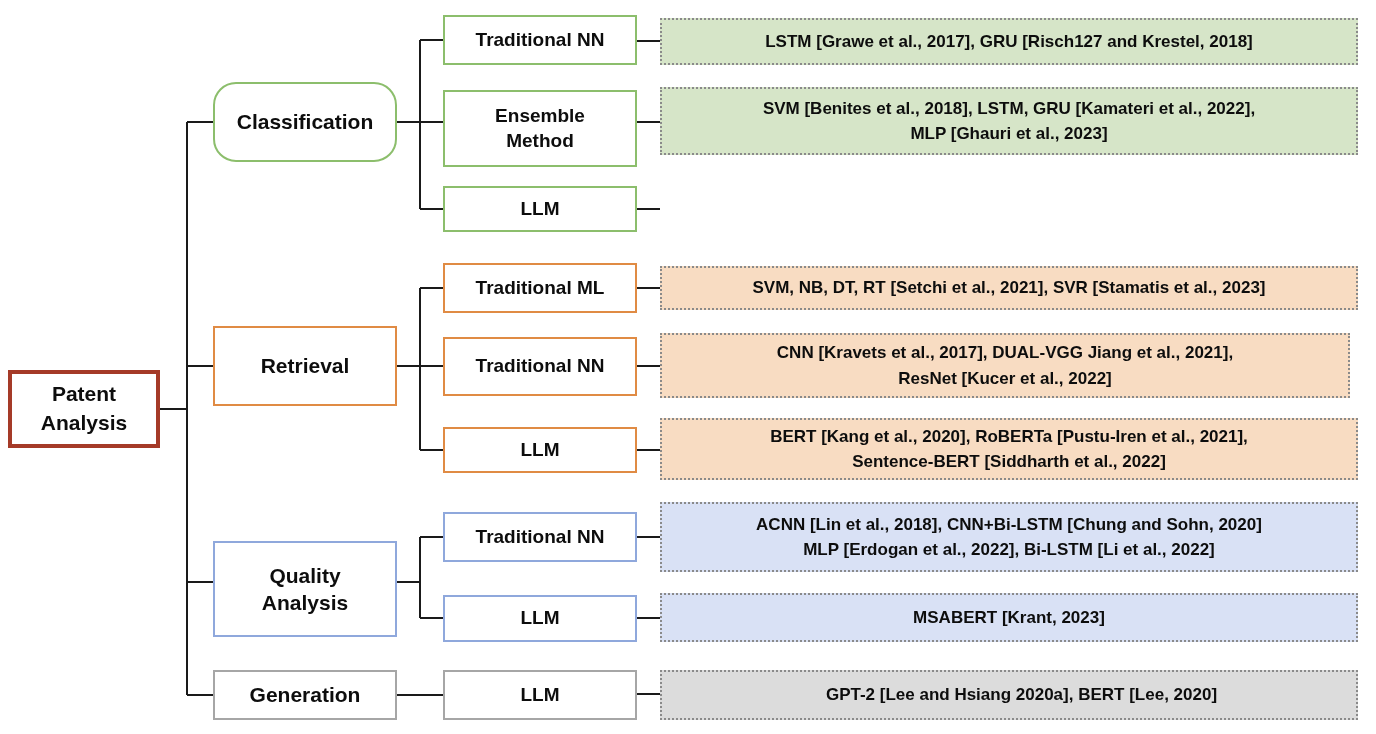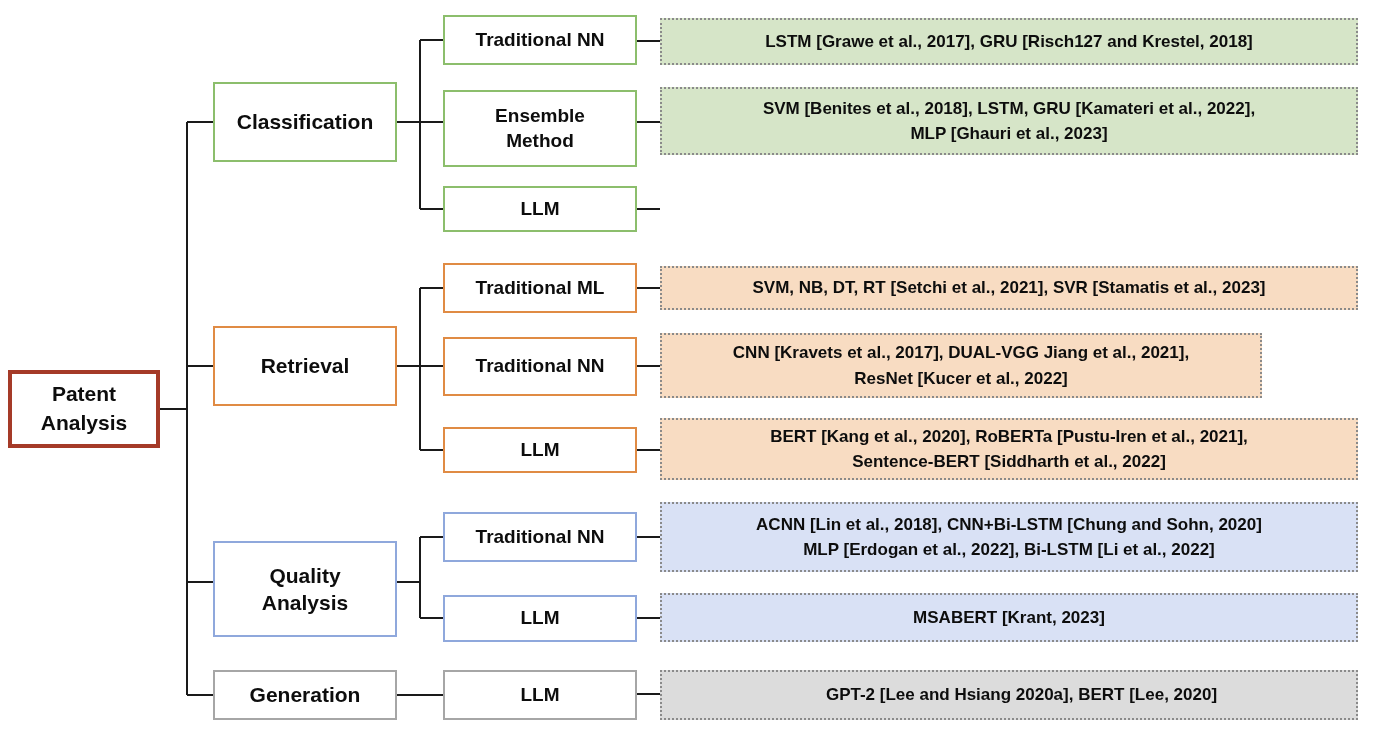--- a/index.html
+++ b/index.html
@@ -62,21 +62,21 @@
       <path d="M637 450 H660"></path>
       <path d="M637 537 H660"></path>
       <path d="M637 618 H660"></path>
       <path d="M637 694 H660"></path>
     </g>
   </svg>
 
   <div class="node root" style="left:8px;top:370px;width:152px;height:78px;">Patent
 Analysis</div>
 
-  <div class="node cat b-green" style="left:213px;top:82px;width:184px;height:80px;">Classification</div>
+  <div class="node cat b-green" style="left:213px;top:82px;width:184px;height:80px;border-radius:23px;">Classification</div>
   <div class="node cat b-orange" style="left:213px;top:326px;width:184px;height:80px;text-align:right;">Retrieval</div>
   <div class="node cat b-blue" style="left:213px;top:541px;width:184px;height:96px;">Quality
 Analysis</div>
   <div class="node cat b-gray" style="left:213px;top:670px;width:184px;height:50px;">Generation</div>
 
   <div class="node sub b-green" style="left:443px;top:15px;width:194px;height:50px;">Traditional NN</div>
   <div class="node sub b-green" style="left:443px;top:90px;width:194px;height:77px;">Ensemble
 Method</div>
   <div class="node sub b-green" style="left:443px;top:186px;width:194px;height:46px;">LLM</div>
 
@@ -87,21 +87,21 @@
   <div class="node sub b-blue" style="left:443px;top:512px;width:194px;height:50px;">Traditional NN</div>
   <div class="node sub b-blue" style="left:443px;top:595px;width:194px;height:47px;">LLM</div>
 
   <div class="node sub b-gray" style="left:443px;top:670px;width:194px;height:50px;">LLM</div>
 
   <div class="node leaf f-green" style="left:660px;top:18px;width:698px;height:47px;">LSTM [Grawe et al., 2017], GRU [Risch127 and Krestel, 2018]</div>
   <div class="node leaf f-green" style="left:660px;top:87px;width:698px;height:68px;">SVM [Benites et al., 2018], LSTM, GRU [Kamateri et al., 2022],
 MLP [Ghauri et al., 2023]</div>
 
   <div class="node leaf f-orange" style="left:660px;top:266px;width:698px;height:44px;">SVM, NB, DT, RT [Setchi et al., 2021], SVR [Stamatis et al., 2023]</div>
-  <div class="node leaf f-orange" style="left:660px;top:333px;width:602px;height:65px;">CNN [Kravets et al., 2017], DUAL-VGG Jiang et al., 2021],
+  <div class="node leaf f-orange" style="left:660px;top:333px;width:690px;height:65px;">CNN [Kravets et al., 2017], DUAL-VGG Jiang et al., 2021],
 ResNet  [Kucer et al., 2022]</div>
   <div class="node leaf f-orange" style="left:660px;top:418px;width:698px;height:62px;">BERT [Kang et al., 2020], RoBERTa [Pustu-Iren et al., 2021],
 Sentence-BERT [Siddharth et al., 2022]</div>
 
   <div class="node leaf f-blue" style="left:660px;top:502px;width:698px;height:70px;">ACNN [Lin et al., 2018], CNN+Bi-LSTM [Chung and Sohn, 2020]
 MLP [Erdogan et al., 2022], Bi-LSTM [Li et al., 2022]</div>
   <div class="node leaf f-blue" style="left:660px;top:593px;width:698px;height:49px;">MSABERT [Krant, 2023]</div>
 
   <div class="node leaf f-gray" style="left:660px;top:670px;width:698px;height:50px;">GPT-2 [Lee and Hsiang 2020a], BERT [Lee, 2020]</div>
 

